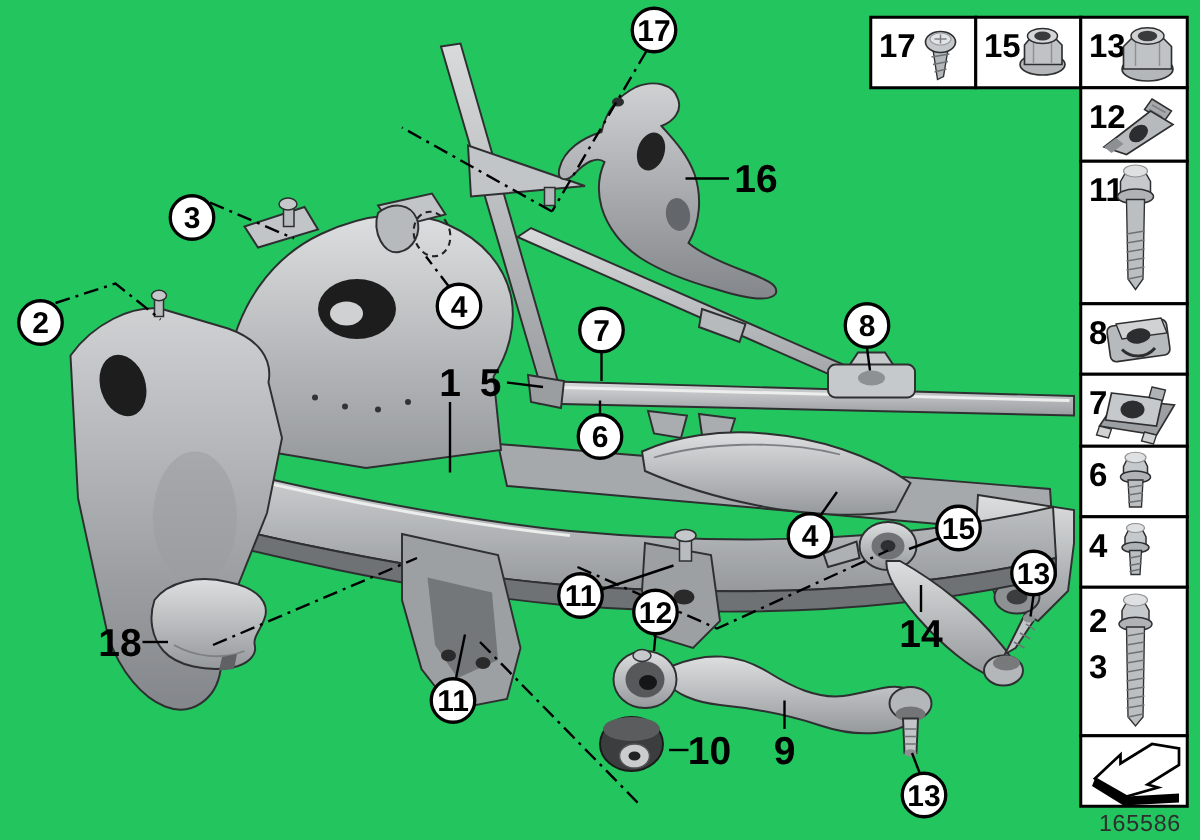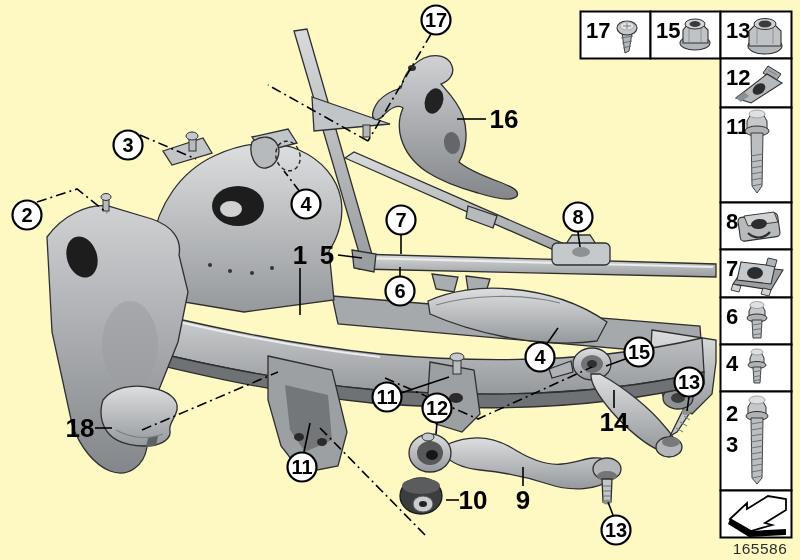--- a/index.html
+++ b/index.html
@@ -1,16 +1,16 @@
 <!DOCTYPE html>
 <html><head>
 <meta charset="utf-8">
 <style>
   html,body{margin:0;padding:0;background:#fff;}
-  .stage{position:relative;width:800px;height:560px;background:#fef9c3;overflow:hidden;
+  .stage{position:relative;width:800px;height:560px;background:#22c55e;overflow:hidden;
          font-family:"Liberation Sans",sans-serif;}
   svg{position:absolute;left:0;top:0;}
   text{font-family:"Liberation Sans",sans-serif;}
   .co{font-weight:700;font-size:20px;fill:#000;text-anchor:middle;}
   .pl{font-weight:700;font-size:26px;fill:#000;text-anchor:middle;}
   .lg{font-weight:700;font-size:22px;fill:#000;}
   .doc{font-size:15.5px;fill:#2e2e2e;text-anchor:middle;letter-spacing:.5px;}
   .part{stroke:#2e2f30;stroke-width:1.3;}
   .leader{stroke:#000;stroke-width:1.6;fill:none;}
   .dashdot{stroke:#000;stroke-width:1.6;fill:none;stroke-dasharray:10 4 2 4;}

